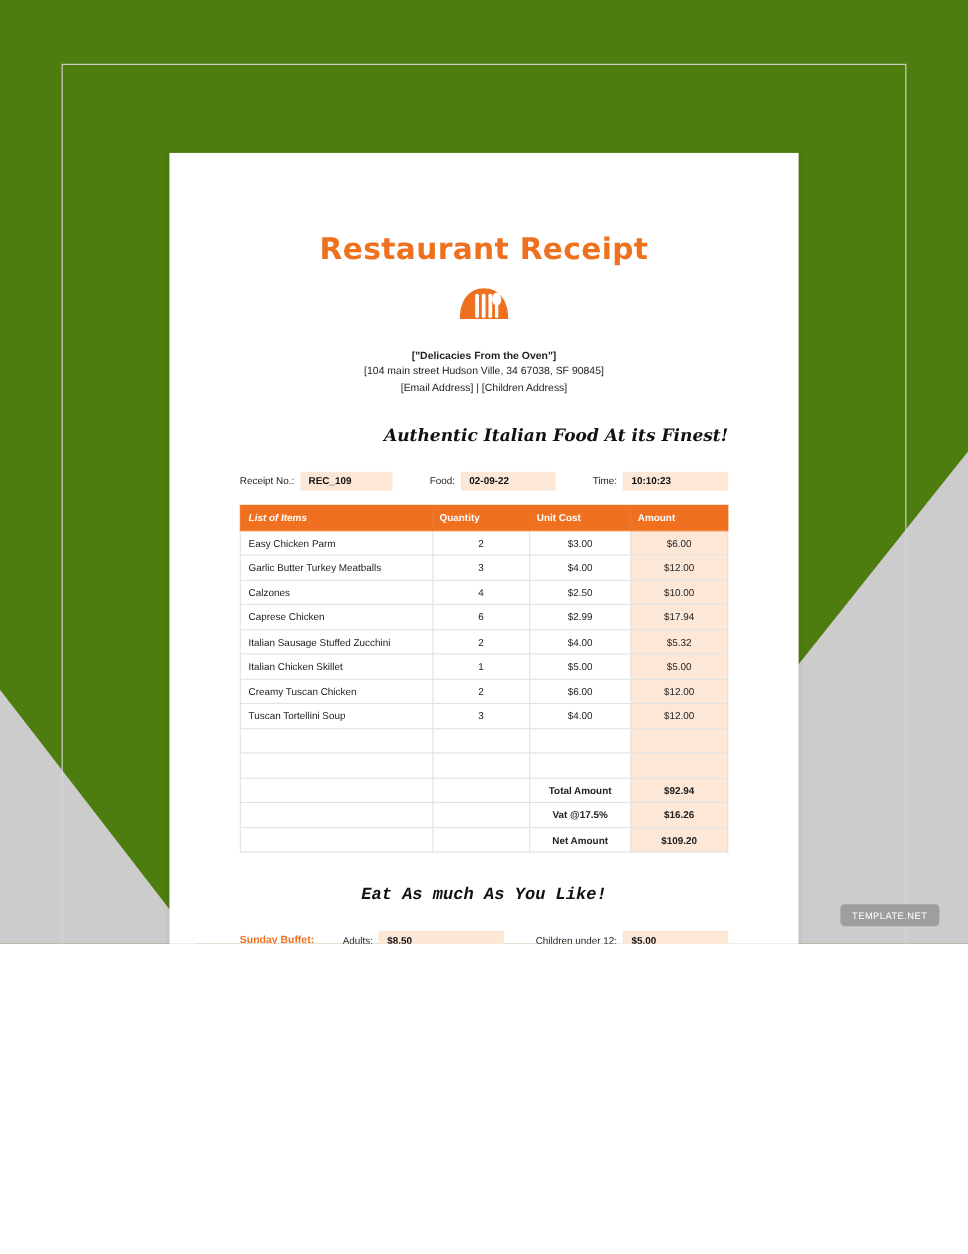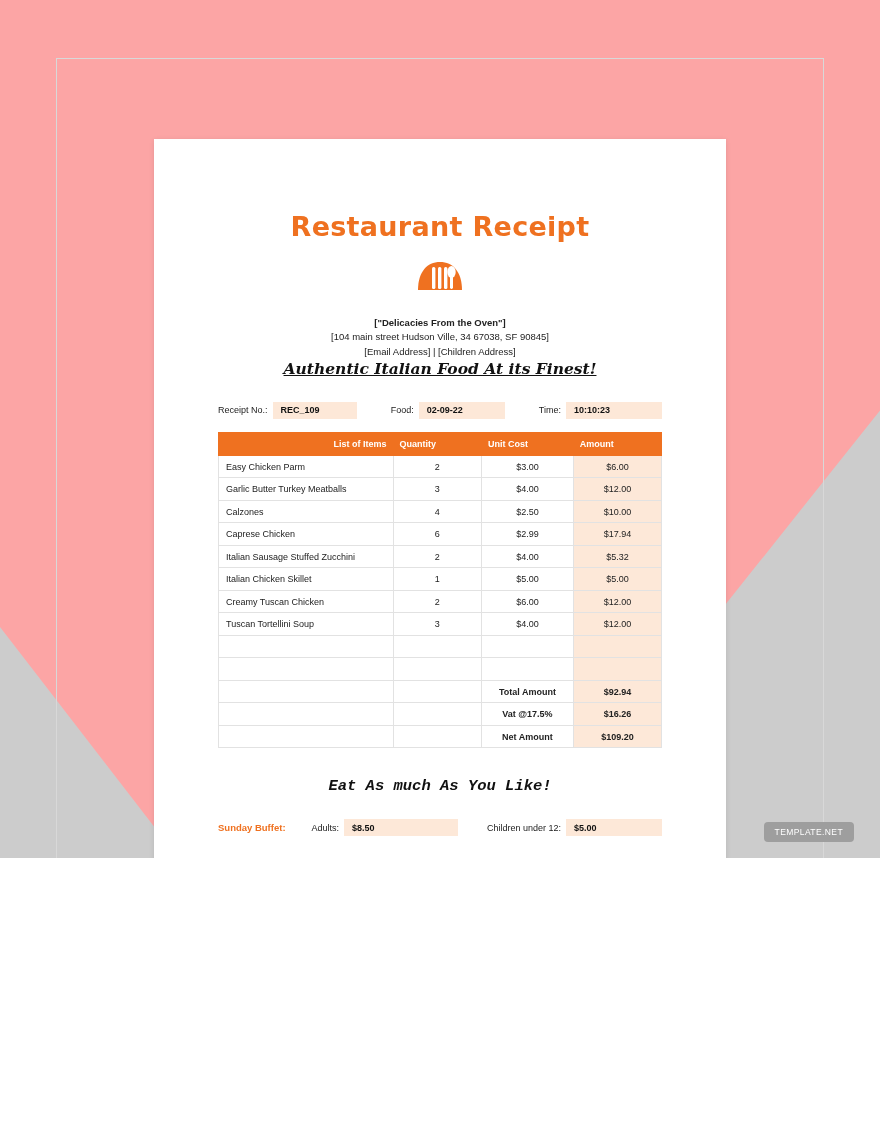--- a/index.html
+++ b/index.html
@@ -5,21 +5,21 @@
   * { box-sizing: border-box; }
   html, body {
     margin: 0; padding: 0;
     width: 880px; height: 1140px;
     font-family: "Liberation Sans", sans-serif;
     overflow: hidden;
   }
   #page {
     position: relative;
     width: 880px; height: 858px;
-    background: #fca5a5;
+    background: #4d7c0f;
     overflow: hidden;
   }
   
   .corner-bl {
     position: absolute; left: 0; top: 0; width: 880px; height: 1140px;
     background:
       linear-gradient(to bottom left, transparent 0 49.6%, #cccccc 49.6% 100%);
     clip-path: polygon(0 55%, 0 100%, 45% 100%);
   }
   .corner-tr {
@@ -56,27 +56,27 @@
   .addr {
     text-align: center;
     margin-top: 16px;
     font-size: 9.5px;
     color: #222;
     line-height: 14.3px;
   }
   .addr .b { font-weight: bold; }
 
   .tagline {
-    text-align: center;
+    text-align: right;
     font-family: "DejaVu Serif", serif;
     font-style: italic;
     font-weight: bold;
     font-size: 15.5px;
     color: #111;
-    text-decoration: underline;
+    margin-top: 26px;
   }
 
   .meta-row {
     display: flex;
     align-items: center;
     margin-top: 24px;
     font-size: 9px;
     color: #222;
   }
   .meta-label { font-weight: normal; margin-right: 5px; white-space: nowrap; }
@@ -104,21 +104,21 @@
   table.items th {
     background: #ef7120;
     color: #ffffff;
     font-size: 9px;
     font-weight: bold;
     height: 23px;
     border: 1px solid #ef7120;
     text-align: left;
     padding: 0 6px;
   }
-  table.items th.left { text-align: right; padding-left: 7px; }
+  table.items th.left { text-align: left; padding-left: 7px; font-style: italic; }
   table.items td {
     border: 1px solid #e2e2e2;
     height: 22.5px;
     padding: 0 6px;
     text-align: center;
   }
   table.items td.desc { text-align: left; padding-left: 7px; width: 186px; }
   td.qty { width: 92px; }
   td.unit { width: 96px; }
   td.amt { width: 92px; background: #fde8d8; }

